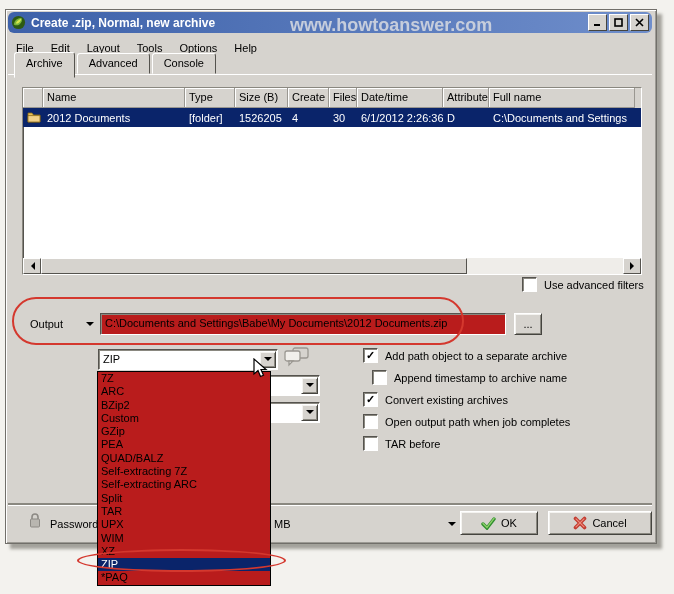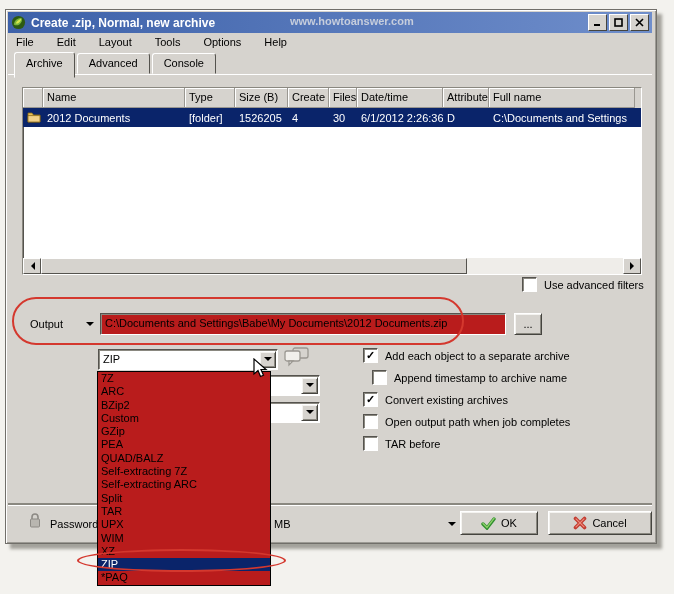--- a/index.html
+++ b/index.html
@@ -5,29 +5,29 @@
   html,body{margin:0;padding:0;}
   .stage{position:relative;width:674px;height:594px;background:#f3f2ee;
          font-family:"Liberation Sans",sans-serif;font-size:11px;color:#000;overflow:hidden;}
 
   
   .window{position:absolute;left:5px;top:9px;width:650px;height:533px;background:#d6d3ce;
           border:1px solid #716f6a;
           box-shadow:inset 1px 1px 0 #ffffff, inset -1px -1px 0 #9c9a94, 5px 5px 3px rgba(110,108,100,.6);}
   .titlebar{position:absolute;left:2px;top:2px;width:644px;height:21px;
             background:linear-gradient(90deg,#3d61a9,#6f8ecb);
-            display:flex;align-items:center;padding:0 3px;box-sizing:border-box;}
+            display:flex;align-items:center;padding:0 3px;box-sizing:border-box;border-radius:6px;}
   .app-icon{width:15px;height:15px;flex:none;}
   .title{color:#fff;font-weight:bold;font-size:12px;margin-left:5px;white-space:nowrap;}
-  .watermark{position:absolute;left:282px;top:3px;color:#c6cddc;font-weight:bold;font-size:11px;}
+  .watermark{position:absolute;left:282px;top:3px;color:#c6cddc;font-weight:bold;font-size:18px;}
   .winbtns{margin-left:auto;display:flex;gap:2px;}
   .winbtn{width:17px;height:15px;background:#d6d3ce;border:1px solid;
           border-color:#ffffff #45443f #45443f #ffffff;display:flex;align-items:center;justify-content:center;}
 
-  .menubar{position:absolute;left:10px;top:26px;height:18px;display:flex;gap:23px;align-items:flex-start;}
+  .menubar{position:absolute;left:10px;top:26px;height:18px;display:flex;gap:17px;align-items:flex-end;}
   .menu-item{cursor:default;}
 
   .tabstrip{position:absolute;left:8px;top:42px;height:23px;display:flex;align-items:center;z-index:5;}
   .tab{height:16px;padding:3px 11px 0;margin-right:2px;background:#d6d3ce;
        border:1px solid;border-color:#ffffff #55534e #d6d3ce #ffffff;border-radius:3px 3px 0 0;}
   .tab.active{height:20px;padding-top:4px;position:relative;top:1px;border-bottom-color:#d6d3ce;}
 
   .tabpage{position:absolute;left:2px;top:64px;width:644px;height:465px;background:#d6d3ce;
            border-top:1px solid #ffffff;}
 
@@ -223,21 +223,21 @@
         </div>
     </div>
     <div class="combo ghost-combo-b">
       <div class="btn combo-btn">
           <div class="arr-d"></div>
         </div>
     </div>
 
     <div class="cbrow" style="left:357px;top:338px;">
       <div class="checkbox">✓</div>
-      <span>Add each object to a separate archive</span>
+      <span>Add path object to a separate archive</span>
     </div>
     <div class="cbrow" style="left:366px;top:360px;">
       <div class="checkbox"></div>
       <span>Append timestamp to archive name</span>
     </div>
     <div class="cbrow" style="left:357px;top:382px;">
       <div class="checkbox">✓</div>
       <span>Convert existing archives</span>
     </div>
     <div class="cbrow" style="left:357px;top:404px;">

